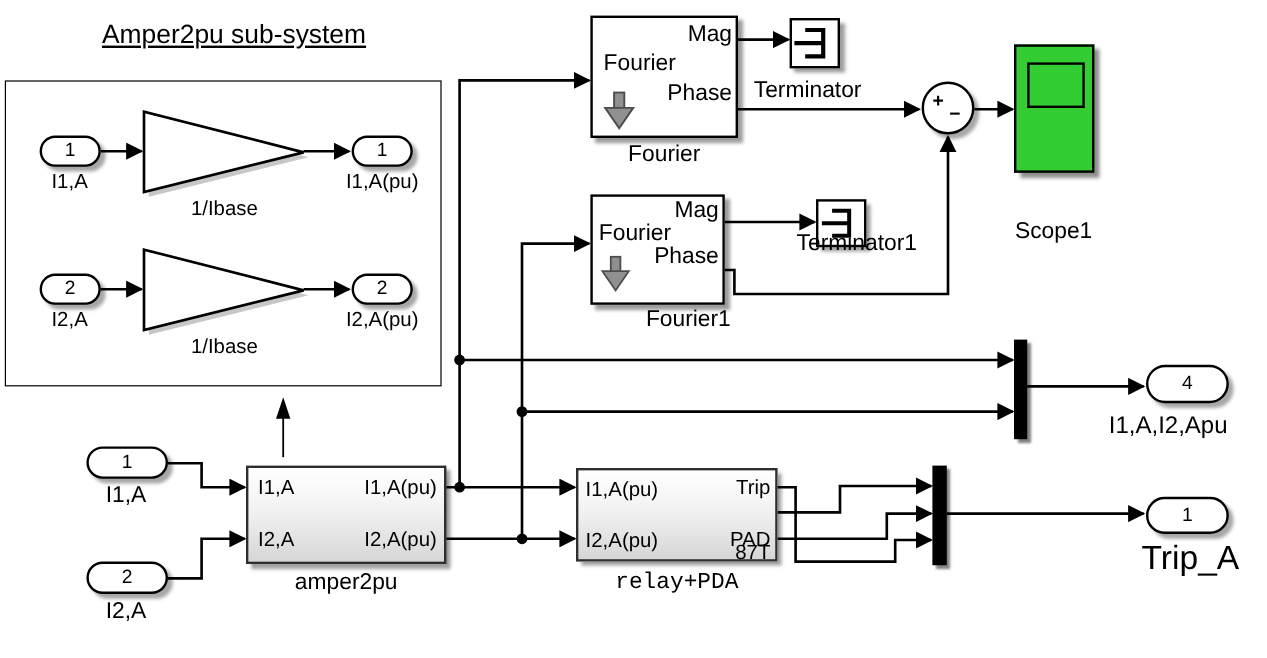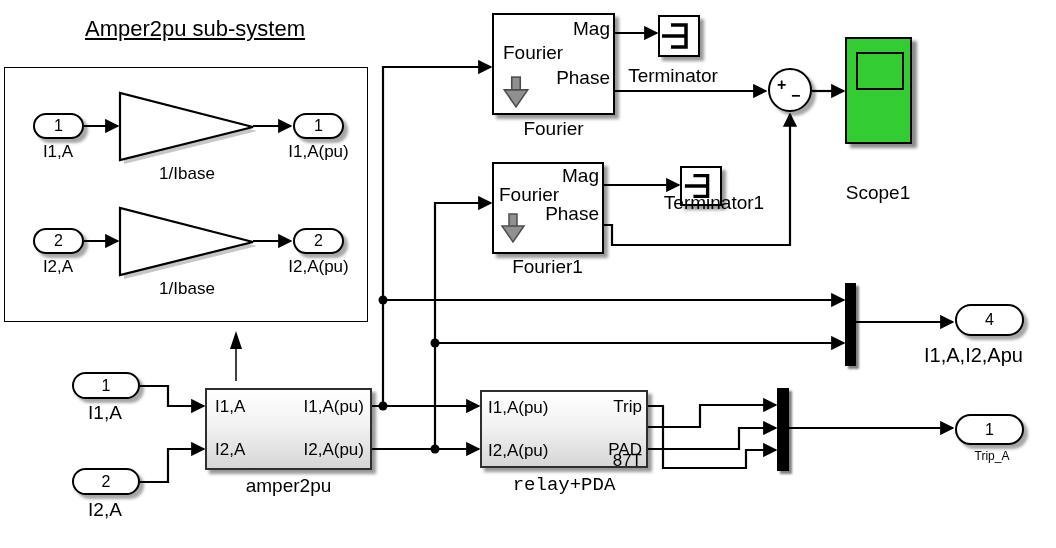--- a/index.html
+++ b/index.html
@@ -94,21 +94,21 @@
 
 <div class="fourier-blk" style="left:492px;top:162px;width:112px;height:92px;">
   <div class="ft" style="right:3px;top:2px;">Mag</div>
   <div class="ft" style="left:5px;top:21px;">Fourier</div>
   <div class="ft" style="right:3px;top:40px;">Phase</div>
   <svg style="left:6px;top:48px;" width="26" height="32" viewBox="0 0 26 32">
     <rect x="9" y="2" width="8" height="13" fill="#909090" stroke="#4d4d4d" stroke-width="1.5"></rect>
     <polygon points="2,14 24,14 13,30" fill="#909090" stroke="#4d4d4d" stroke-width="1.5"></polygon>
   </svg>
 </div>
-<div class="lbl" style="left:486px;top:257px;width:123px;">Fourier1</div>
+<div class="lbl" style="left:486px;top:257px;width:123px;text-align:right;">Fourier1</div>
 
 <div class="term-blk" style="left:658px;top:15px;width:42px;height:42px;">
   <svg width="38" height="38" viewBox="0 0 38 38">
     <path d="M2,19 H26 M11,8 H26 V30 H11" stroke="#000" stroke-width="3.5" fill="none"></path>
   </svg>
 </div>
 <div class="lbl" style="left:608px;top:66px;width:130px;">Terminator</div>
 
 <div class="term-blk" style="left:680px;top:166px;width:42px;height:40px;">
   <svg width="38" height="36" viewBox="0 0 38 38">
@@ -158,21 +158,21 @@
 <div class="small-lbl" style="left:65px;top:499px;width:80px;font-size:19px;">I2,A</div>
 
 <div class="oval" style="left:955px;top:304px;width:69px;height:32px;">
     <span>4</span>
   </div>
 <div class="small-lbl" style="left:924px;top:344px;width:140px;font-size:20px;text-align:left;">I1,A,I2,Apu</div>
 
 <div class="oval" style="left:955px;top:414px;width:69px;height:31px;">
     <span>1</span>
   </div>
-<div class="small-lbl" style="left:942px;top:449px;width:100px;font-size:12px;">Trip_A</div>
+<div class="small-lbl" style="left:942px;top:449px;width:100px;font-size:28px;">Trip_A</div>
 
 <svg width="1056" height="548" viewBox="0 0 1056 548">
   <defs>
     <marker id="arr" viewBox="0 0 10 10" refX="9" refY="5" markerWidth="6.5" markerHeight="6.5" orient="auto-start-reverse">
       <path d="M0,0 L10,5 L0,10 Z" fill="#000"></path>
     </marker>
   </defs>
 
   <polygon points="124,97 124,164 257,131" fill="#999" opacity="0.55"></polygon>
   <polygon points="120,93 120,160 253,127" fill="#fff" stroke="#000" stroke-width="2.2"></polygon>

